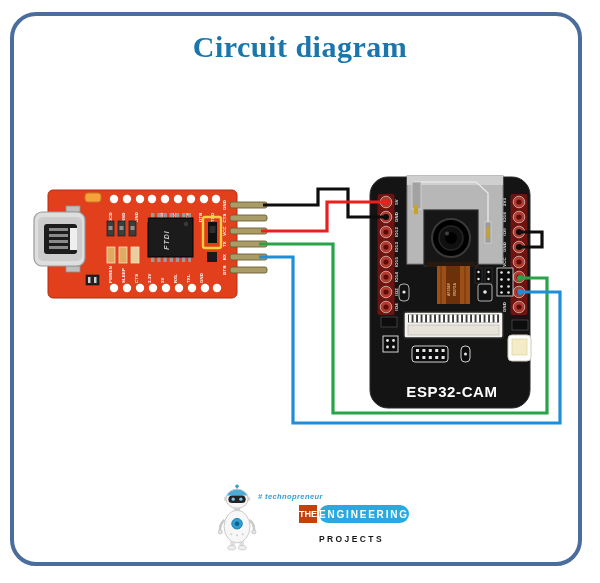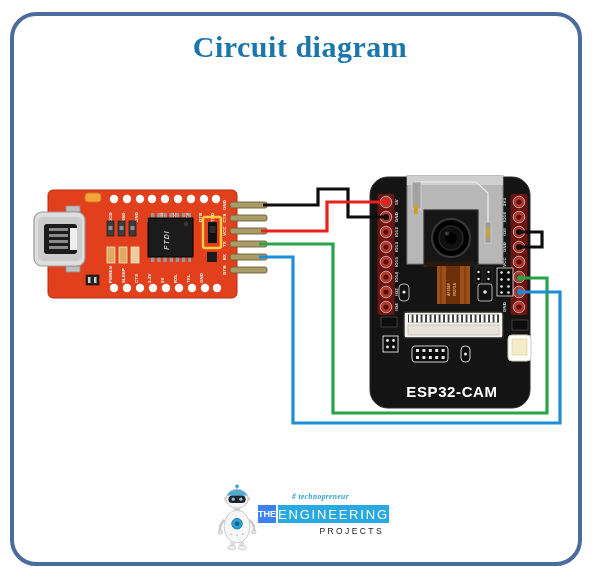--- a/index.html
+++ b/index.html
@@ -14,29 +14,29 @@
   .lblw{fill:#ffffff;font-size:4.3px;font-weight:700;letter-spacing:.2px;}
   .lble{fill:#e3e3e3;font-size:4.3px;font-weight:700;letter-spacing:.2px;}
   .chiptxt{fill:#c9c9c9;font-size:7px;font-weight:700;font-style:italic;letter-spacing:1px;}
   .ribtxt{fill:#d8b07a;font-size:3.6px;font-weight:700;}
   .esptitle{fill:#ffffff;font-size:15px;font-weight:800;letter-spacing:.6px;}
   .ledplus{fill:#ffffff;font-size:7px;font-weight:700;}
   
   .logo{position:absolute;left:214px;top:482px;width:176px;height:70px;}
   .logo-robot{position:absolute;left:0;top:0;}
   .logo-text{position:absolute;left:44px;top:10px;width:126px;}
-  .hashtag{text-align:center;color:#2f9fd6;font-style:italic;font-weight:700;
-           font-size:7.5px;letter-spacing:.4px;margin-bottom:4px;padding-right:1px;font-family:Liberation Serif, serif;}
+  .hashtag{text-align:left;color:#2f9fd6;font-style:italic;font-weight:700;
+           font-size:7.5px;letter-spacing:.4px;margin-bottom:4px;padding-right:1px;}
   .boxrow{display:flex;gap:2px;height:18px;}
-  .box-the{width:24px;background:#3b82f6;color:#fff;font-weight:800;font-size:9px;
-           display:flex;align-items:center;justify-content:center;}
-  .box-eng{flex:1;background:#29a9e1;color:#fff;font-weight:400;font-size:13px;
-           letter-spacing:1.8px;display:flex;align-items:center;justify-content:center;}
-  .projects{text-align:right;font-weight:400;font-size:8.5px;letter-spacing:2.4px;
-            color:#171717;margin-top:3px;}
+  .box-the{width:24px;background:#c2410c;color:#fff;font-weight:800;font-size:9px;
+           display:flex;align-items:center;justify-content:center;margin-left:41px;}
+  .box-eng{flex:1;background:#29a9e1;color:#fff;font-weight:700;font-size:10px;
+           letter-spacing:1.8px;display:flex;align-items:center;justify-content:center;border-radius:9px;}
+  .projects{text-align:right;font-weight:700;font-size:8.5px;letter-spacing:2.4px;
+            color:#171717;margin-top:11px;}
 </style>
 </head>
 <body>
 
 <div class="canvas">
 
   <div class="frame"></div>
 
   <div class="title">Circuit diagram</div>
 

